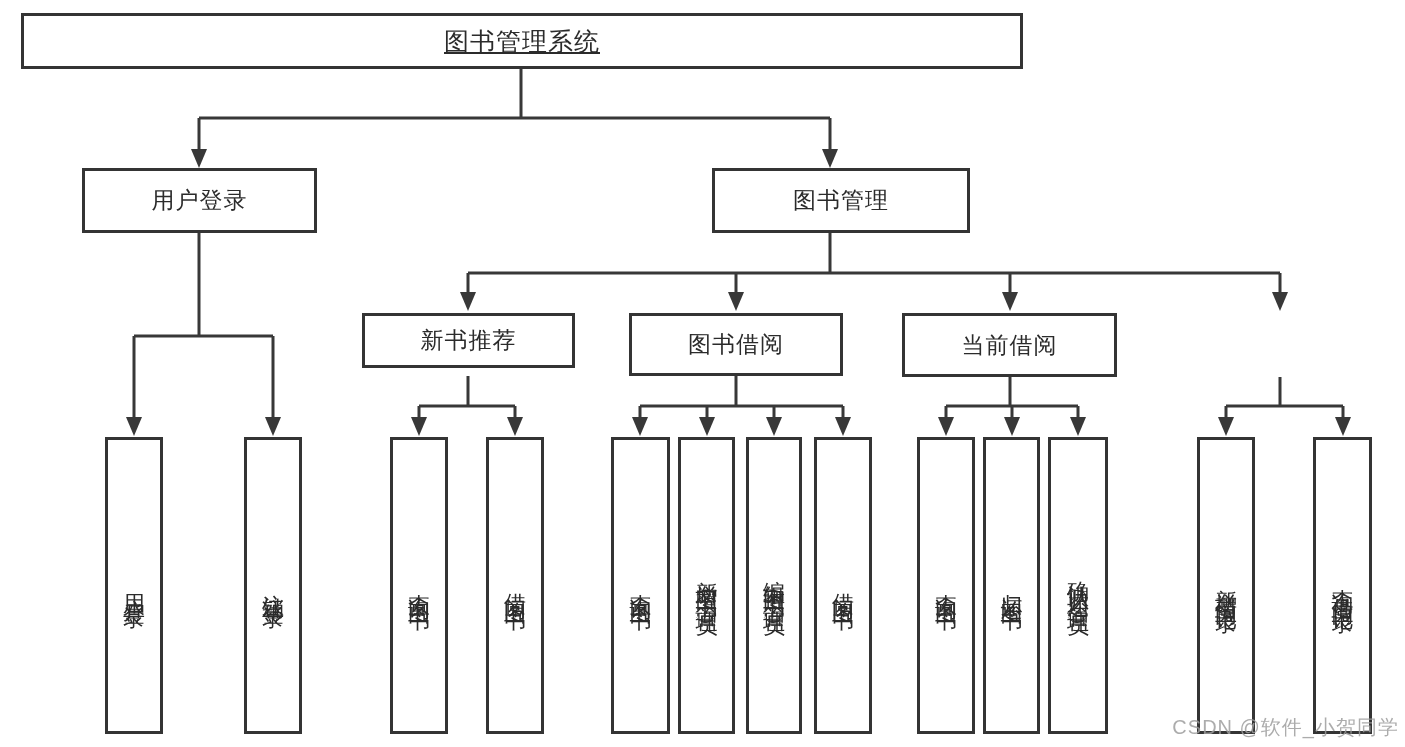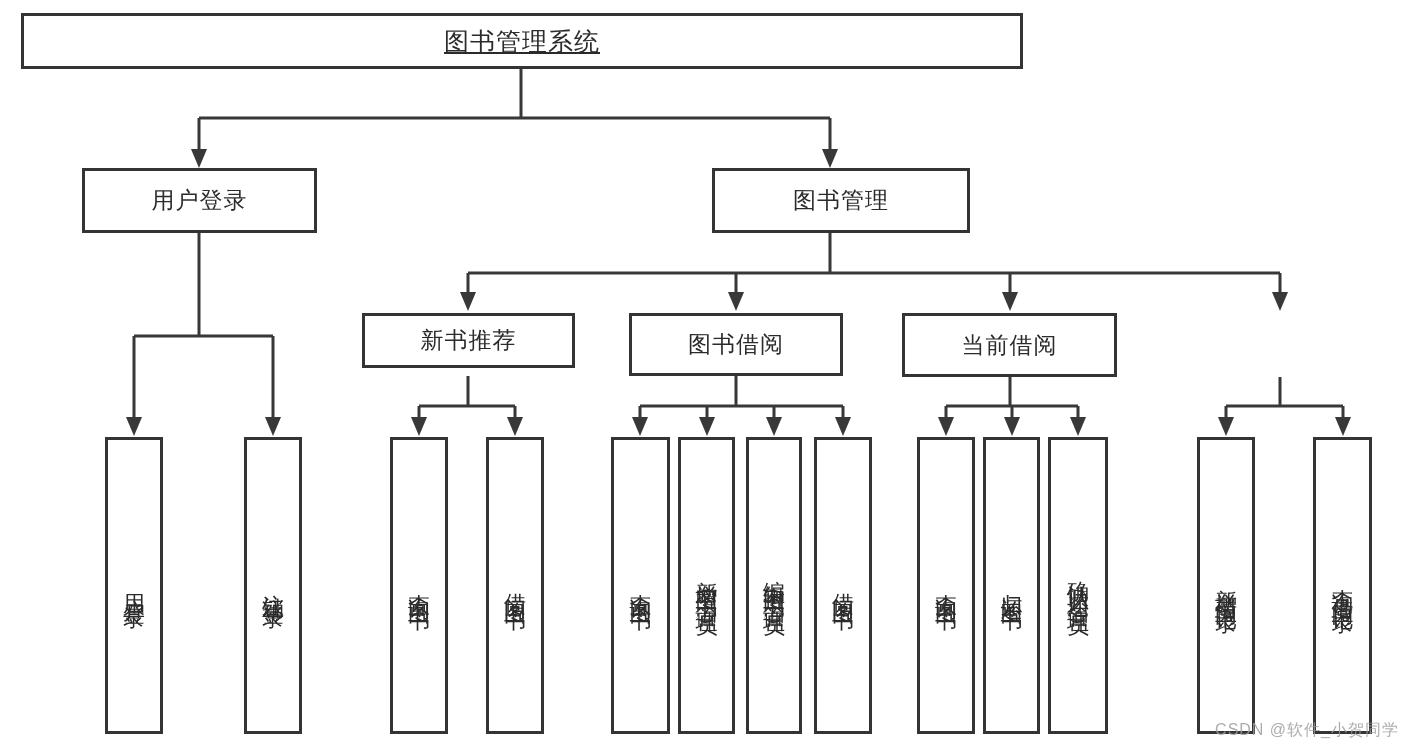--- a/index.html
+++ b/index.html
@@ -45,21 +45,21 @@
     writing-mode: vertical-rl;
     font-size: 22px;
     letter-spacing: 5px;
     line-height: 1;
     text-align: center;
   }
   .watermark {
     position: absolute;
     right: 6px;
     bottom: 6px;
-    font-size: 16px;
+    font-size: 20px;
     color: rgba(158, 158, 158, 0.85);
     letter-spacing: 1px;
     z-index: 3;
     white-space: nowrap;
     margin-left: 44px;
   }
 </style>
 </head>
 <body>
 

